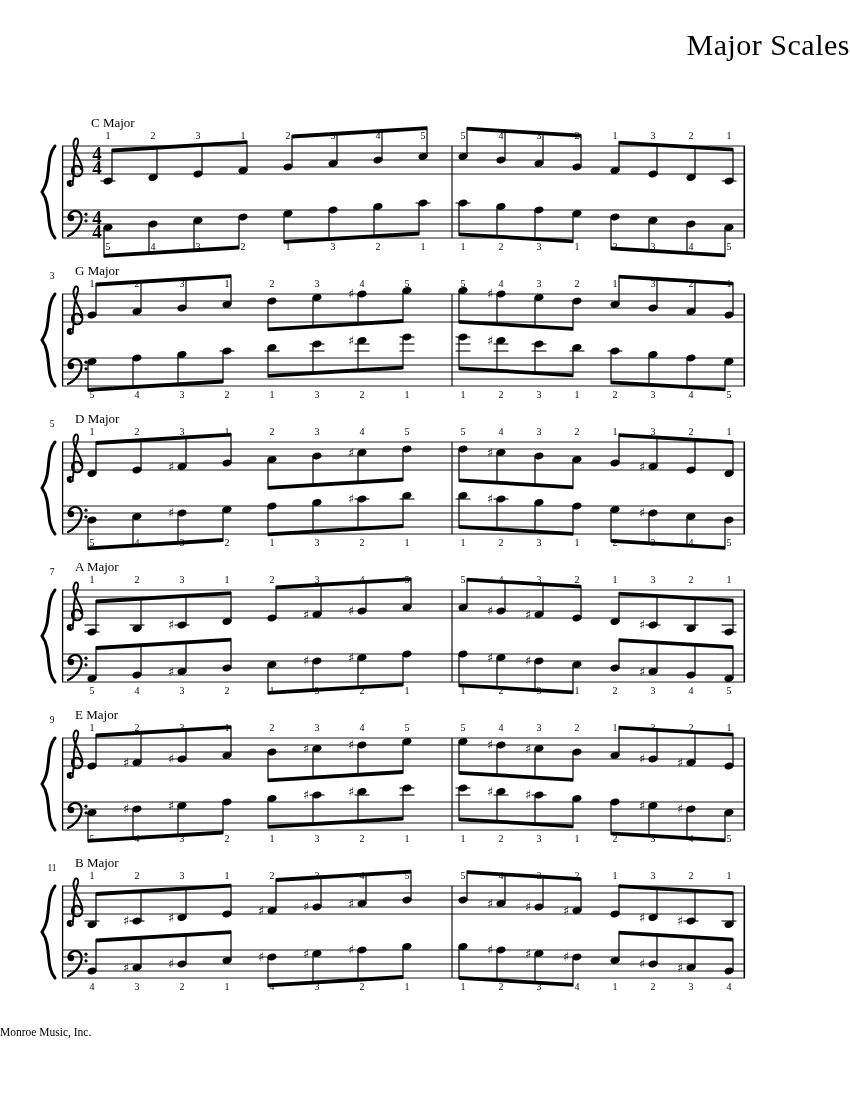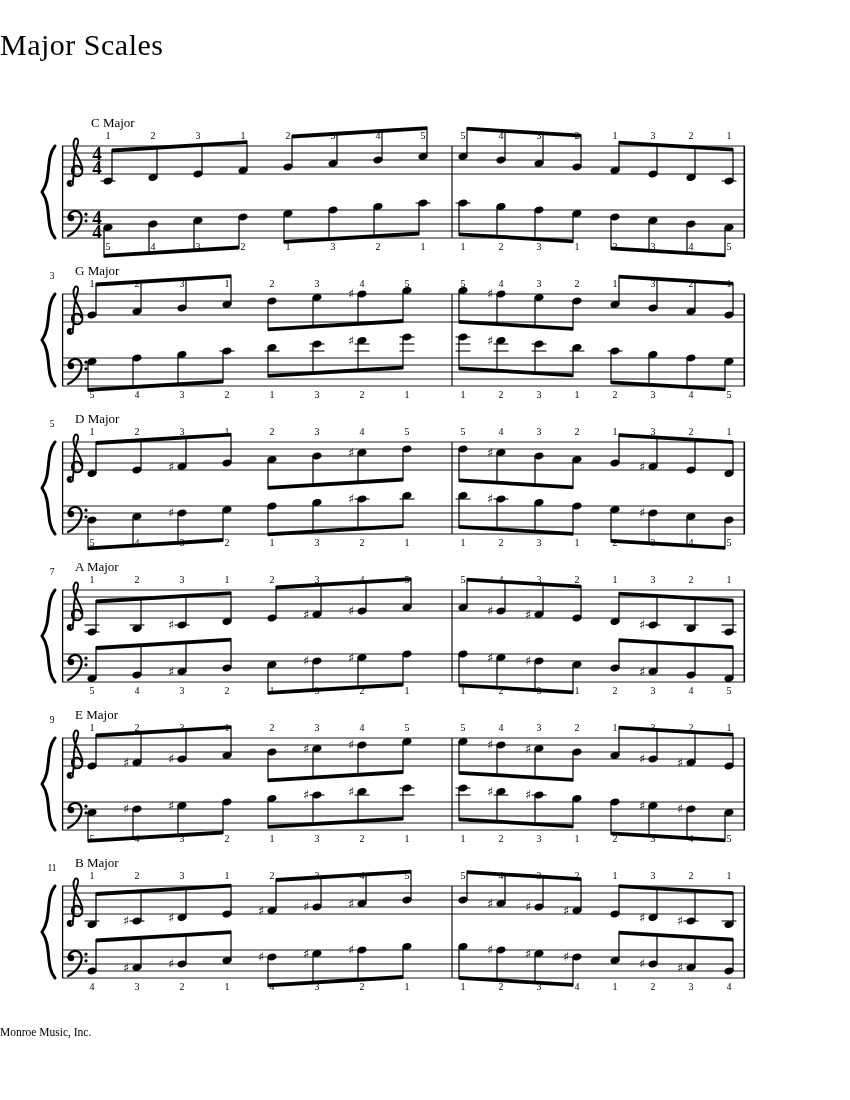--- a/index.html
+++ b/index.html
@@ -1,18 +1,18 @@
 <!DOCTYPE html>
 <html><head>
 <meta charset="utf-8">
 <style>
   html,body{margin:0;padding:0;background:#fff;}
   .page{position:relative;width:850px;height:1100px;background:#ffffff;overflow:hidden;
         font-family:"Liberation Serif","DejaVu Serif",serif;color:#000;}
-  .title{position:absolute;top:28px;left:0;width:850px;text-align:left;
+  .title{position:absolute;top:28px;left:0;width:850px;text-align:right;
          font-size:30px;letter-spacing:0.5px;}
   .footer{position:absolute;top:1026px;left:0;width:850px;text-align:left;font-size:11.5px;}
   svg{position:absolute;top:0;left:0;}
 </style>
 </head>
 <body>
 
 <div class="page">
   <div class="title">Major Scales</div>
   <svg id="score" width="850" height="1100" viewBox="0 0 850 1100">

